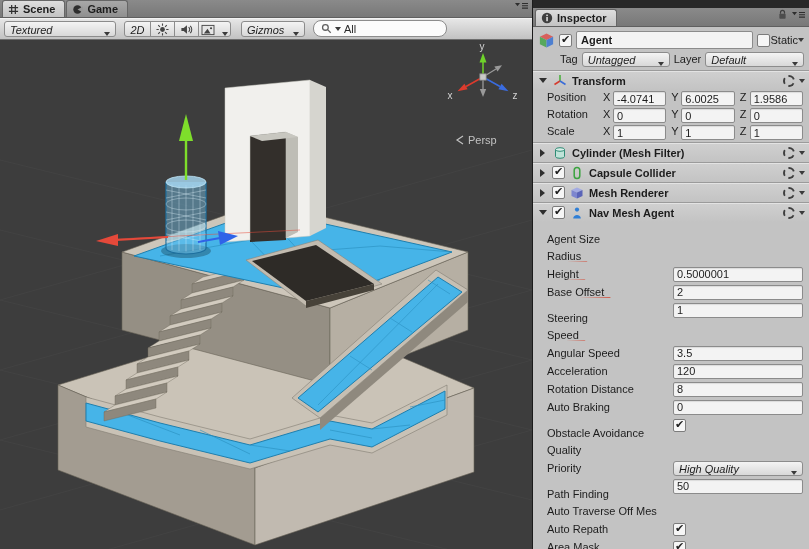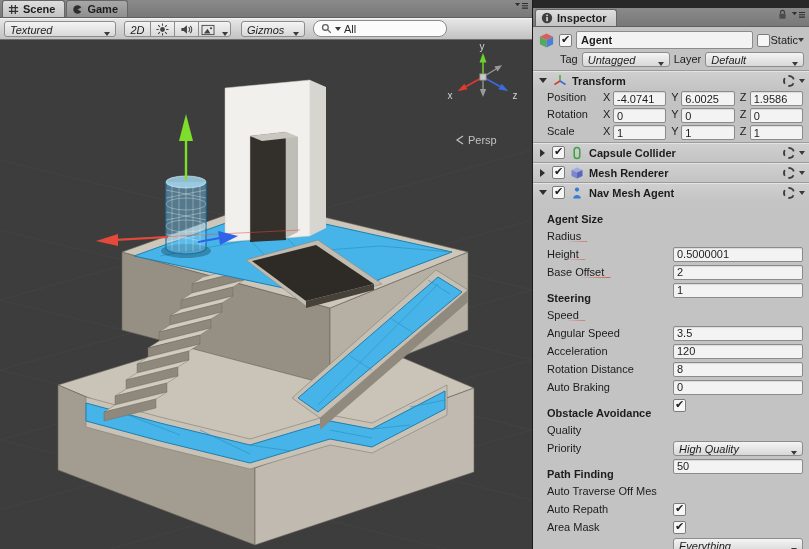--- a/index.html
+++ b/index.html
@@ -76,21 +76,21 @@
   .lbl{width:126px;flex:none;white-space:nowrap;overflow:hidden;}
   .trow .lbl{width:56px;}
   .axis{width:10px;flex:none;}
   .field,.tfield{flex:1;height:15px;background:#f3f3f3;border:1px solid #8b8b8b;border-radius:2px;
          box-shadow:inset 0 1px 1px rgba(0,0,0,0.10);display:flex;align-items:center;
          padding:0 3px;box-sizing:border-box;white-space:nowrap;overflow:hidden;}
   .tfield{margin-right:5px;}
   .tfield.last{margin-right:0;}
   .field-area{flex:1;display:flex;align-items:center;margin-top:36px;}
   .field-area .dd{flex:1;height:15px;}
-  .sec-heading{font-weight:bold;padding:0 6px 0 14px;margin-top:9px;height:16px;line-height:16px;}
+  .sec-heading{font-weight:normal;padding:0 6px 0 14px;margin-top:9px;height:16px;line-height:16px;}
   .ann{position:relative;display:inline-block;}
   .ann::after{content:"";position:absolute;left:-1px;right:-7px;bottom:-2px;height:2.5px;
               background:#d5402b;border-radius:2px;transform:rotate(-1.2deg);}
   .ticon{display:flex;align-items:center;}
 </style>
 </head>
 <body>
 
 <div class="app">
 
@@ -391,20 +391,34 @@
       <div class="trow">
         <span class="lbl">Scale</span>
         <span class="axis">X</span>
         <span class="tfield">1</span>
         <span class="axis">Y</span>
         <span class="tfield">1</span>
         <span class="axis">Z</span>
         <span class="tfield last">1</span>
       </div>
 
+      <div class="comp-header">
+        <span class="tri">
+            <span class="tri-right"></span>
+          </span>
+        <span class="cicon">
+          <svg width="14" height="14" viewBox="0 0 14 14">
+              <path d="M2.5,3.5 L2.5,10.5 A4.5,1.8 0 0 0 11.5,10.5 L11.5,3.5" fill="#bfe3d8" stroke="#2e8a74" stroke-width="1"></path>
+              <ellipse cx="7" cy="3.5" rx="4.5" ry="1.8" fill="#d8efe8" stroke="#2e8a74"></ellipse>
+            </svg>
+        </span>
+        <span class="ctitle">Cylinder (Mesh Filter)</span>
+        <span class="gear"></span>
+        <span class="gear-arrow"></span>
+      </div>
 
       <div class="comp-header">
         <span class="tri">
             <span class="tri-right"></span>
           </span>
         <span class="cb checked"></span>
         <span class="cicon">
           <svg width="14" height="14" viewBox="0 0 14 14">
               <rect x="4.2" y="1.5" width="5.6" height="11" rx="2.8" fill="none" stroke="#3aa33f" stroke-width="1.5"></rect>
             </svg>

